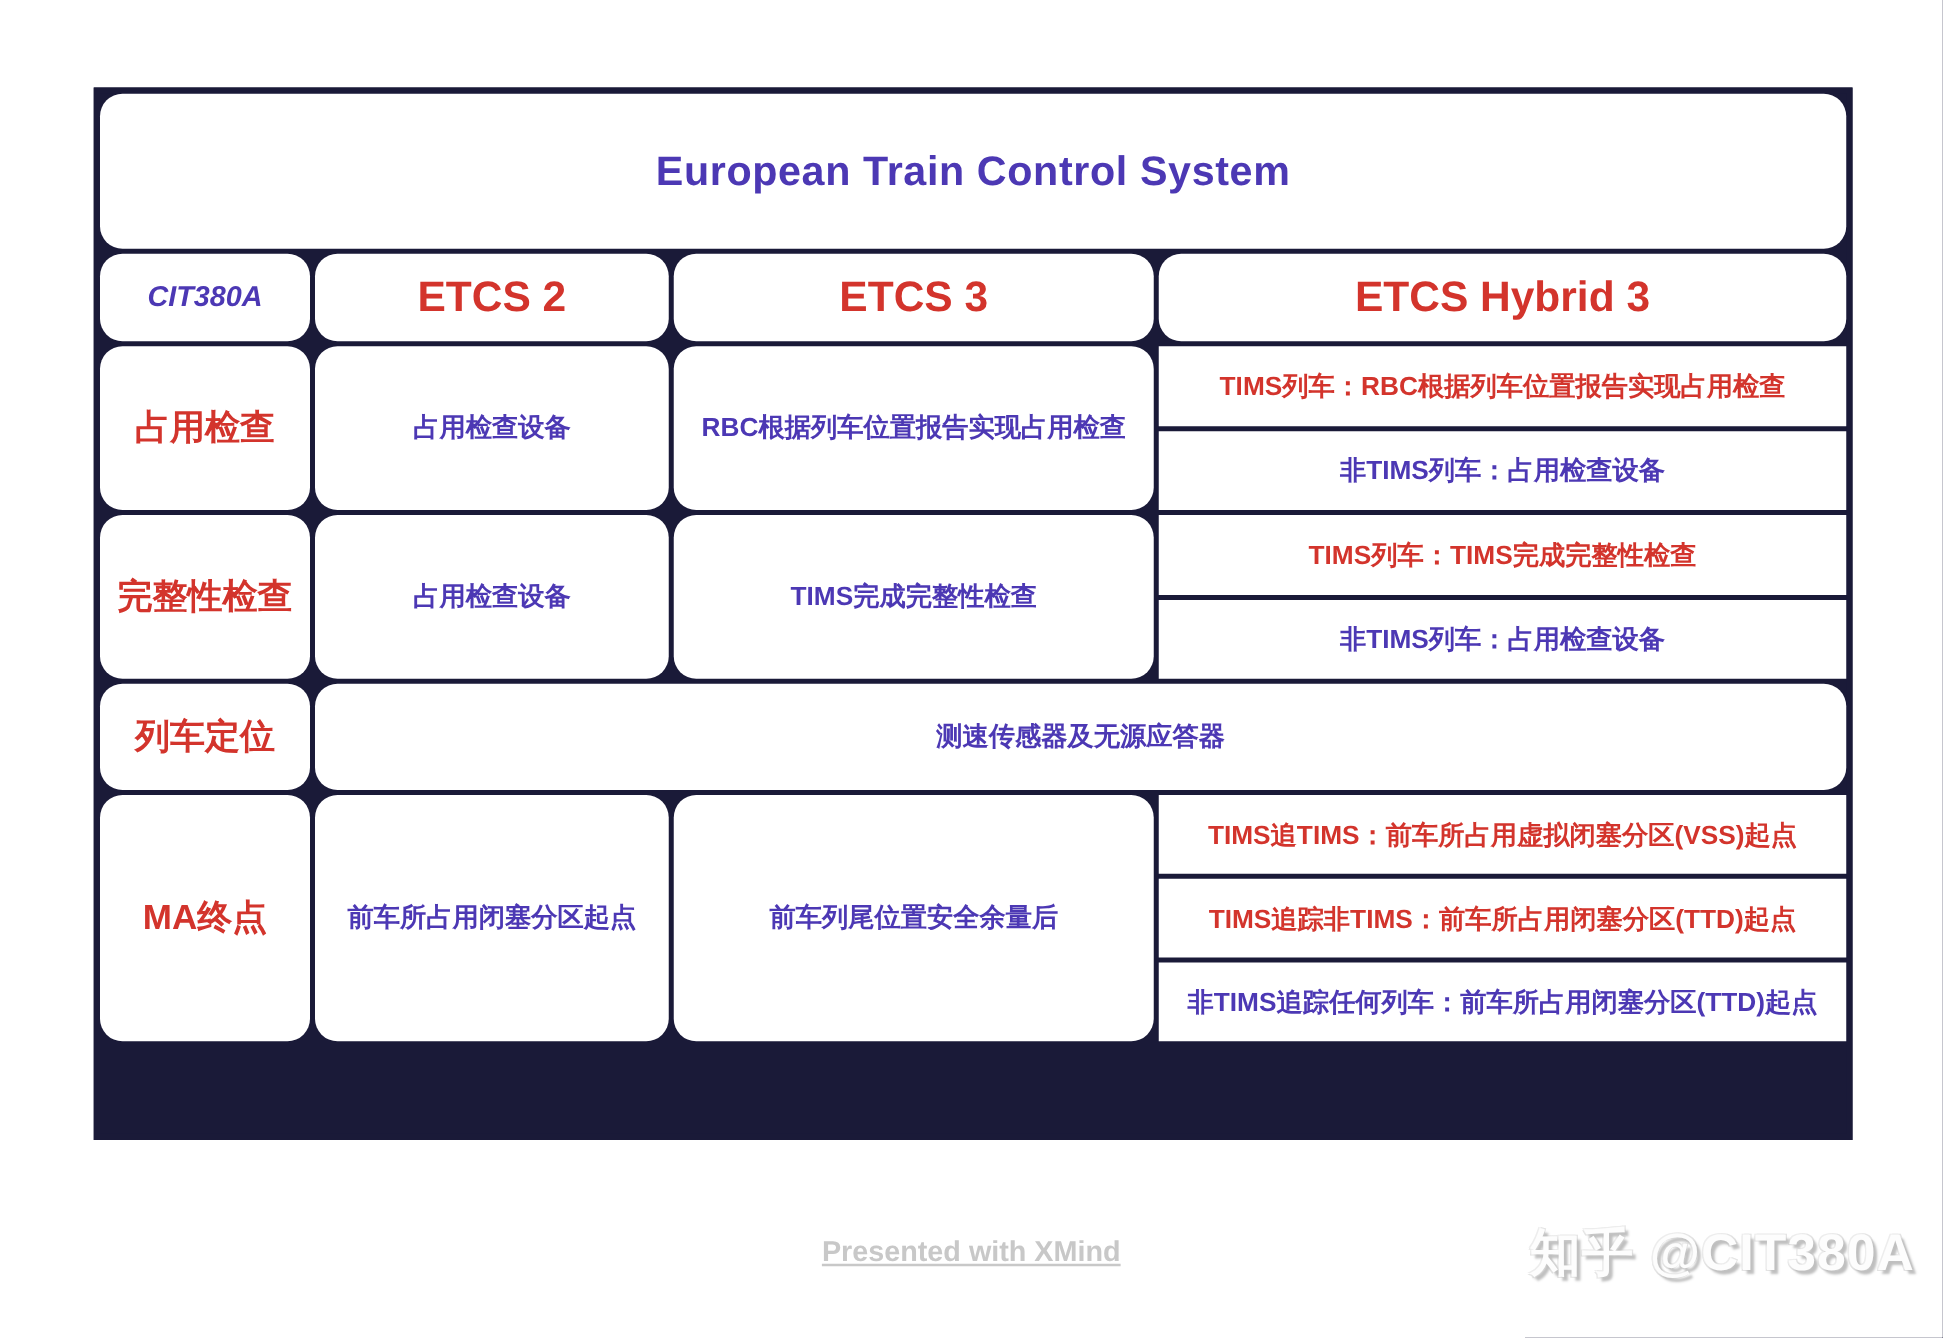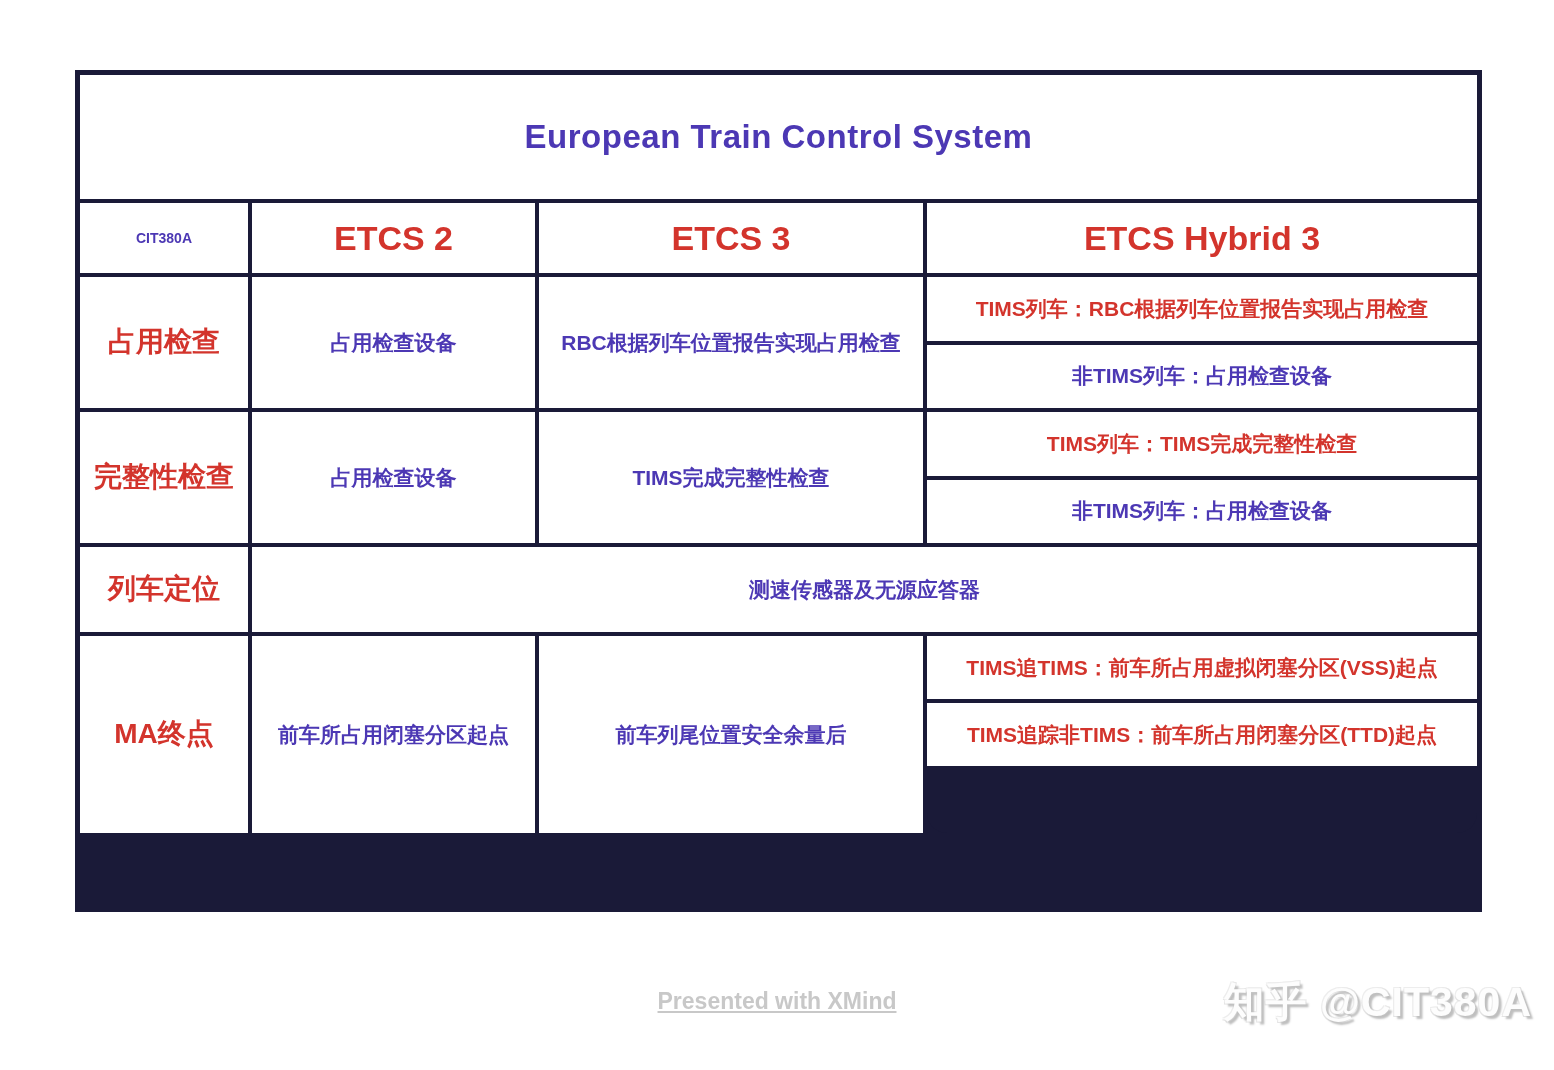--- a/index.html
+++ b/index.html
@@ -28,23 +28,24 @@
     border: 5px solid var(--border);
   }
   .cell {
     background: #ffffff;
     display: flex;
     align-items: center;
     justify-content: center;
     text-align: center;
     line-height: 1.3;
     padding: 4px 10px;
+    border-radius: 18px;
   }
   .title-cell { grid-column: 1 / 5; font-size: 33px; color: var(--purple); letter-spacing: 0.5px; }
-  .corner-cell { font-size: 14px; color: var(--purple); }
+  .corner-cell { font-size: 23px; color: var(--purple); font-style: italic; }
   .col-header { font-size: 34px; color: var(--red); }
   .row-label { font-size: 28px; color: var(--red); text-align: right; }
   .body-cell { font-size: 21px; color: var(--purple); }
   .span-cell { grid-column: 2 / 5; font-size: 21px; color: var(--purple); }
   .subgrid {
     display: grid;
     gap: 4px;
     background: var(--border);
     padding: 0;
     border-radius: 20px;
@@ -119,19 +120,20 @@
 
   <div class="cell row-label">列车定位</div>
   <div class="cell span-cell">测速传感器及无源应答器</div>
 
   <div class="cell row-label">MA终点</div>
   <div class="cell body-cell">前车所占用闭塞分区起点</div>
   <div class="cell body-cell">前车列尾位置安全余量后</div>
   <div class="subgrid three">
     <div class="sub-cell red">TIMS追TIMS：前车所占用虚拟闭塞分区(VSS)起点</div>
     <div class="sub-cell red">TIMS追踪非TIMS：前车所占用闭塞分区(TTD)起点</div>
+    <div class="sub-cell purple">非TIMS追踪任何列车：前车所占用闭塞分区(TTD)起点</div>
   </div>
 
 
 </div>
 
 <div class="wm-center">Presented with XMind</div>
 <div class="wm-right">知乎 @CIT380A</div>
 
 </body></html>

